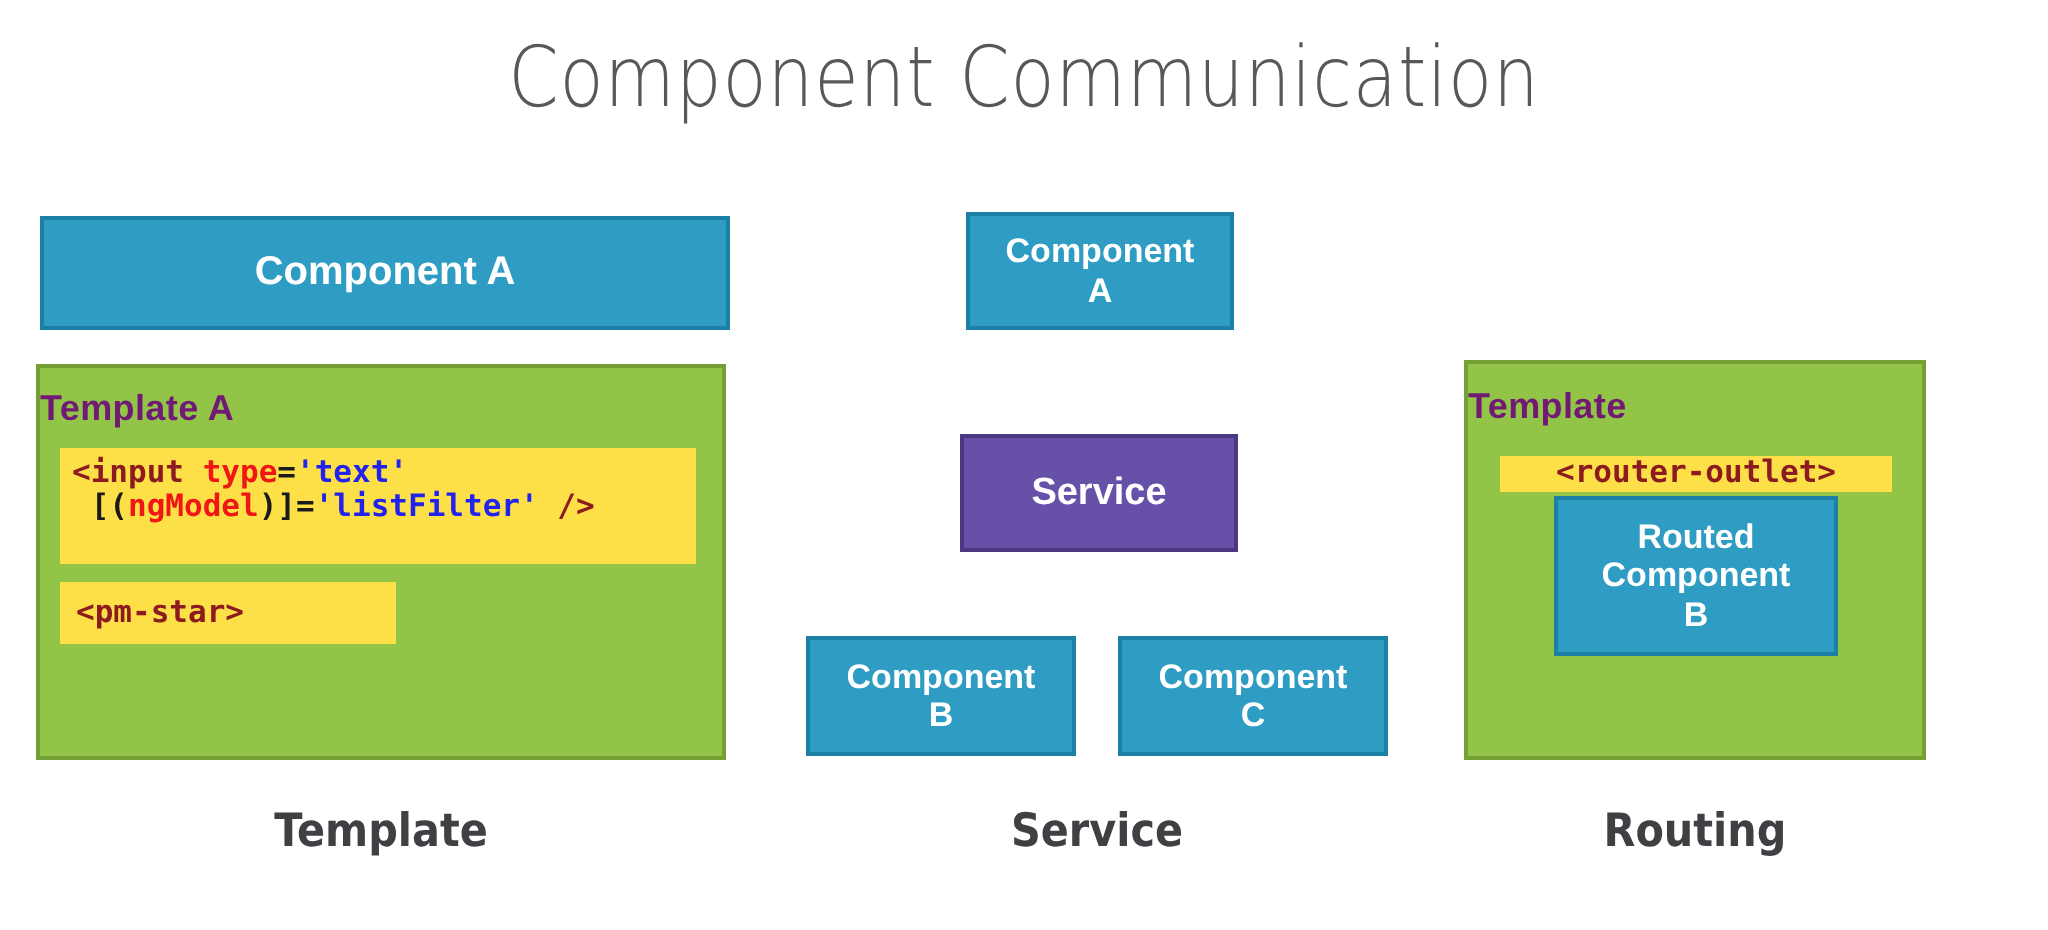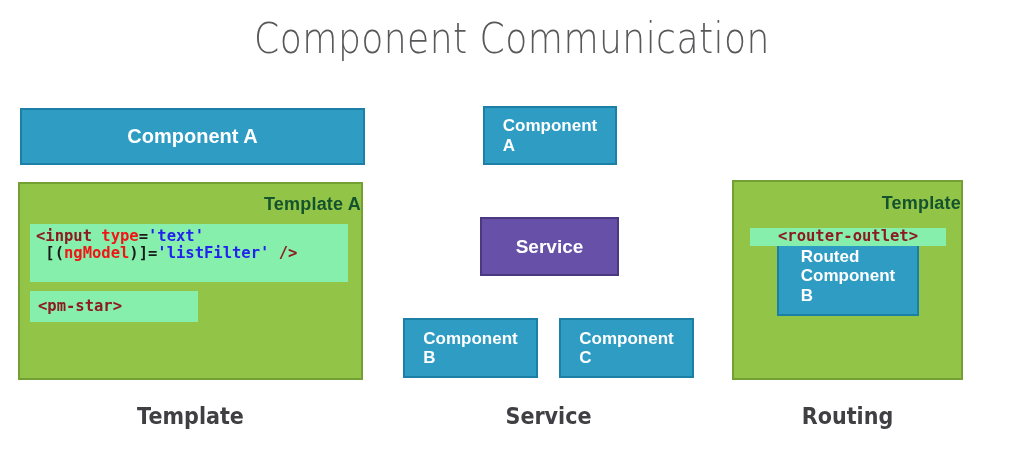--- a/index.html
+++ b/index.html
@@ -35,53 +35,54 @@
     white-space: nowrap;
   }
 
   
   .box {
     position: absolute;
     box-sizing: border-box;
     display: flex;
     align-items: center;
     justify-content: center;
+    text-align: center;
     line-height: 1.12;
   }
   .box-blue {
     background: #2e9cc3;
     border: 2px solid #1c7fa6;
     color: #ffffff;
     font-weight: bold;
   }
   .box-purple {
     background: #6650a8;
     border: 2px solid #4a3880;
     color: #ffffff;
     font-weight: bold;
   }
   .box-white {
-    background: #86efac;
+    background: #fde047;
     border: 0;
     justify-content: flex-start;
     text-align: left;
   }
 
   .green-panel {
     position: absolute;
     box-sizing: border-box;
     background: #92c448;
     border: 2px solid #74a033;
   }
   .panel-heading {
     position: absolute;
     left: 0;
     width: 100%;
-    text-align: right;
-    color: #14532d;
+    text-align: left;
+    color: #701a75;
     font-weight: bold;
     font-size: 18px;
     letter-spacing: 0.2px;
   }
 
   
   .code {
     font-family: "DejaVu Sans Mono", monospace;
     font-size: 15.5px;
     font-weight: bold;
@@ -138,21 +139,21 @@
 
   <div class="box box-blue" style="left:559px; top:318px; width:135px; height:60px; font-size:17px; white-space:pre-line;">Component
 C</div>
 
   <div class="caption" style="left:403px; top:403px; width:291px;">Service</div>
 
   <div class="green-panel" style="left:732px; top:180px; width:231px; height:200px;">
     <div class="panel-heading" style="top:11px;">Template</div>
   </div>
 
-  <div class="box box-blue" style="left:777px; top:236px; width:142px; height:80px; font-size:17px; white-space:pre-line; z-index:1;">Routed
+  <div class="box box-blue" style="left:777px; top:248px; width:142px; height:80px; font-size:17px; white-space:pre-line; z-index:1;">Routed
 Component
 B</div>
 
   <div class="box box-white code" style="left:750px; top:228px; width:196px; height:18px; padding:0 4px; z-index:2; color:#8c1b20; justify-content:center; text-align:center;">&lt;router-outlet&gt;</div>
 
   <div class="caption" style="left:732px; top:403px; width:231px;">Routing</div>
 
 </div>
 
 </body></html>

